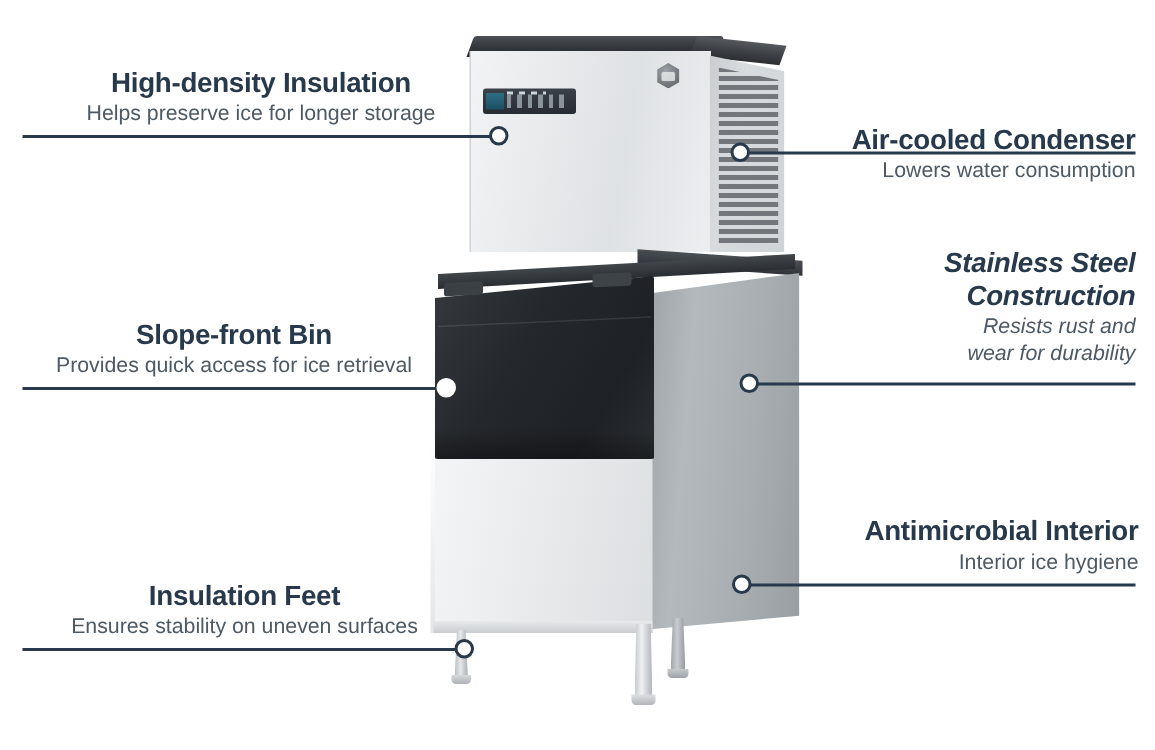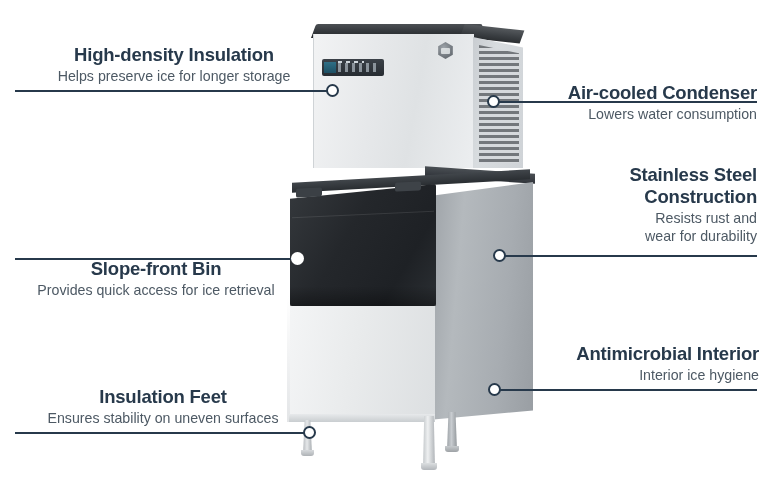--- a/index.html
+++ b/index.html
@@ -250,36 +250,36 @@
   <div class="ring" style="left:493px;top:249px;"></div>
 
   <div class="conn" style="left:498px;top:389px;width:259px;"></div>
   <div class="ring" style="left:488px;top:383px;"></div>
 
   <div class="callout left" style="left:15px;top:44px;width:318px;">
     <div class="title">High-density Insulation</div>
     <div class="sub">Helps preserve ice for longer storage</div>
   </div>
 
-  <div class="callout left" style="left:15px;top:212px;width:282px;margin-top:46px;">
+  <div class="callout left" style="left:15px;top:212px;width:282px;">
     <div class="title">Slope-front Bin</div>
     <div class="sub">Provides quick access for ice retrieval</div>
   </div>
 
   <div class="callout left" style="left:15px;top:386px;width:296px;">
     <div class="title">Insulation Feet</div>
     <div class="sub">Ensures stability on uneven surfaces</div>
   </div>
 
   <div class="callout right" style="left:497px;top:55px;width:260px;margin-top:27px;">
     <div class="title">Air-cooled Condenser</div>
     <div class="sub">Lowers water consumption</div>
   </div>
 
-  <div class="callout right" style="left:503px;top:164px;width:254px;">
+  <div class="callout right" style="left:503px;top:164px;width:254px;font-style:italic;">
     <div class="title">Stainless Steel
 Construction</div>
     <div class="sub">Resists rust and
 wear for durability</div>
   </div>
 
   <div class="callout right" style="left:500px;top:343px;width:259px;">
     <div class="title">Antimicrobial Interior</div>
     <div class="sub">Interior ice hygiene</div>
   </div>

